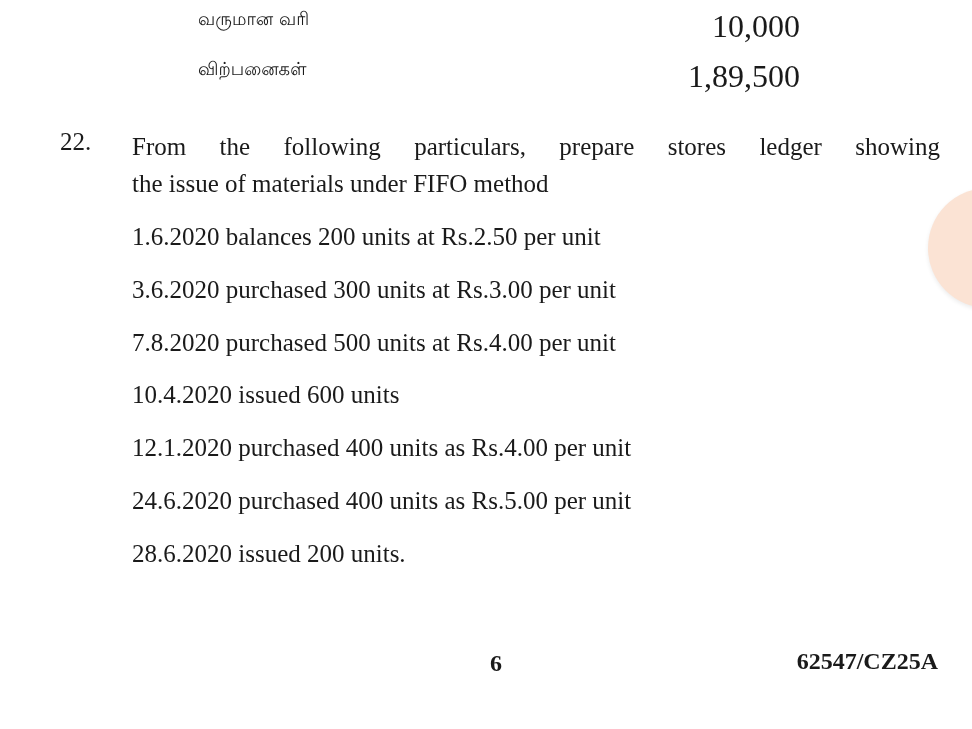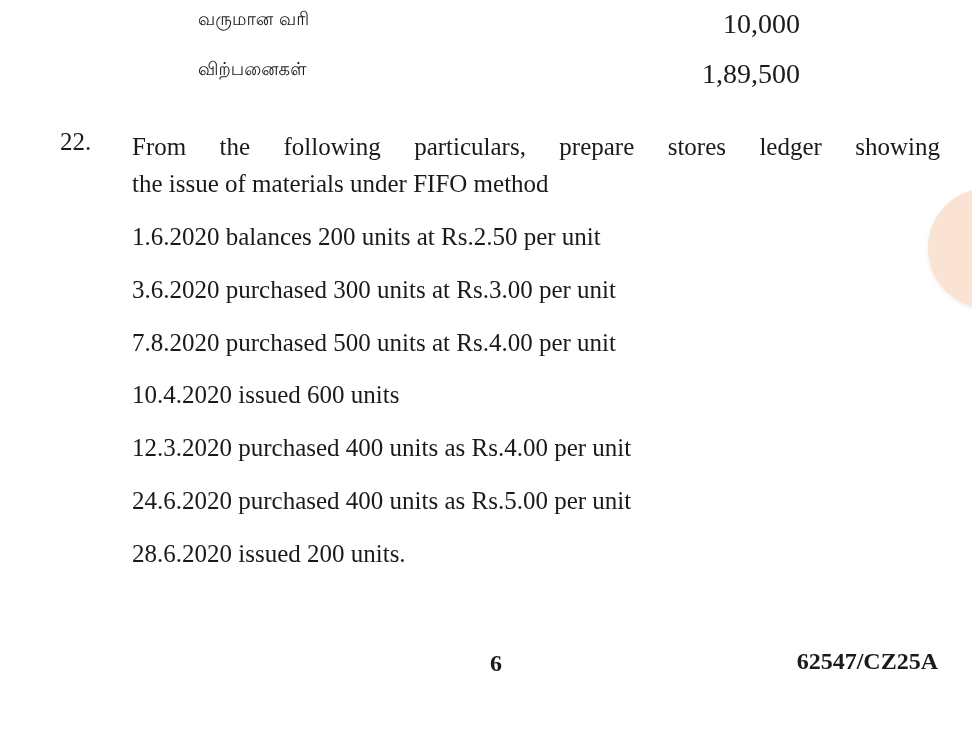--- a/index.html
+++ b/index.html
@@ -26,21 +26,21 @@
       position: absolute;
       left: 0;
       top: 0;
       font-family: "DejaVu Sans", sans-serif;
       font-size: 18px;
     }
     .tamil-amount {
       position: absolute;
       right: 0;
       top: 0;
-      font-size: 28px;
+      font-size: 32px;
       font-family: "Liberation Serif", serif;
       text-align: right;
     }
     .question {
       position: absolute;
       left: 60px;
       top: 128px;
       width: 880px;
     }
     .q-number {
@@ -125,21 +125,21 @@
     <span class="q-line1">From the following particulars, prepare stores ledger showing</span>
     <span class="q-line2">the issue of materials under FIFO method</span>
   </div>
 </div>
 
 <ul class="particulars">
   <li>1.6.2020 balances 200 units at Rs.2.50 per unit</li>
   <li>3.6.2020 purchased 300 units at Rs.3.00 per unit</li>
   <li>7.8.2020 purchased 500 units at Rs.4.00 per unit</li>
   <li>10.4.2020 issued 600 units</li>
-  <li>12.3.2020 purchased 400 units as Rs.4.00 per unit</li>
+  <li>12.1.2020 purchased 400 units as Rs.4.00 per unit</li>
   <li>24.6.2020 purchased 400 units as Rs.5.00 per unit</li>
   <li>28.6.2020 issued 200 units.</li>
 </ul>
 
 <span class="footer-page">6</span>
 <span class="footer-code">62547/CZ25A</span>
 
 <div class="overlay-circle"></div>
 
 </body></html>

